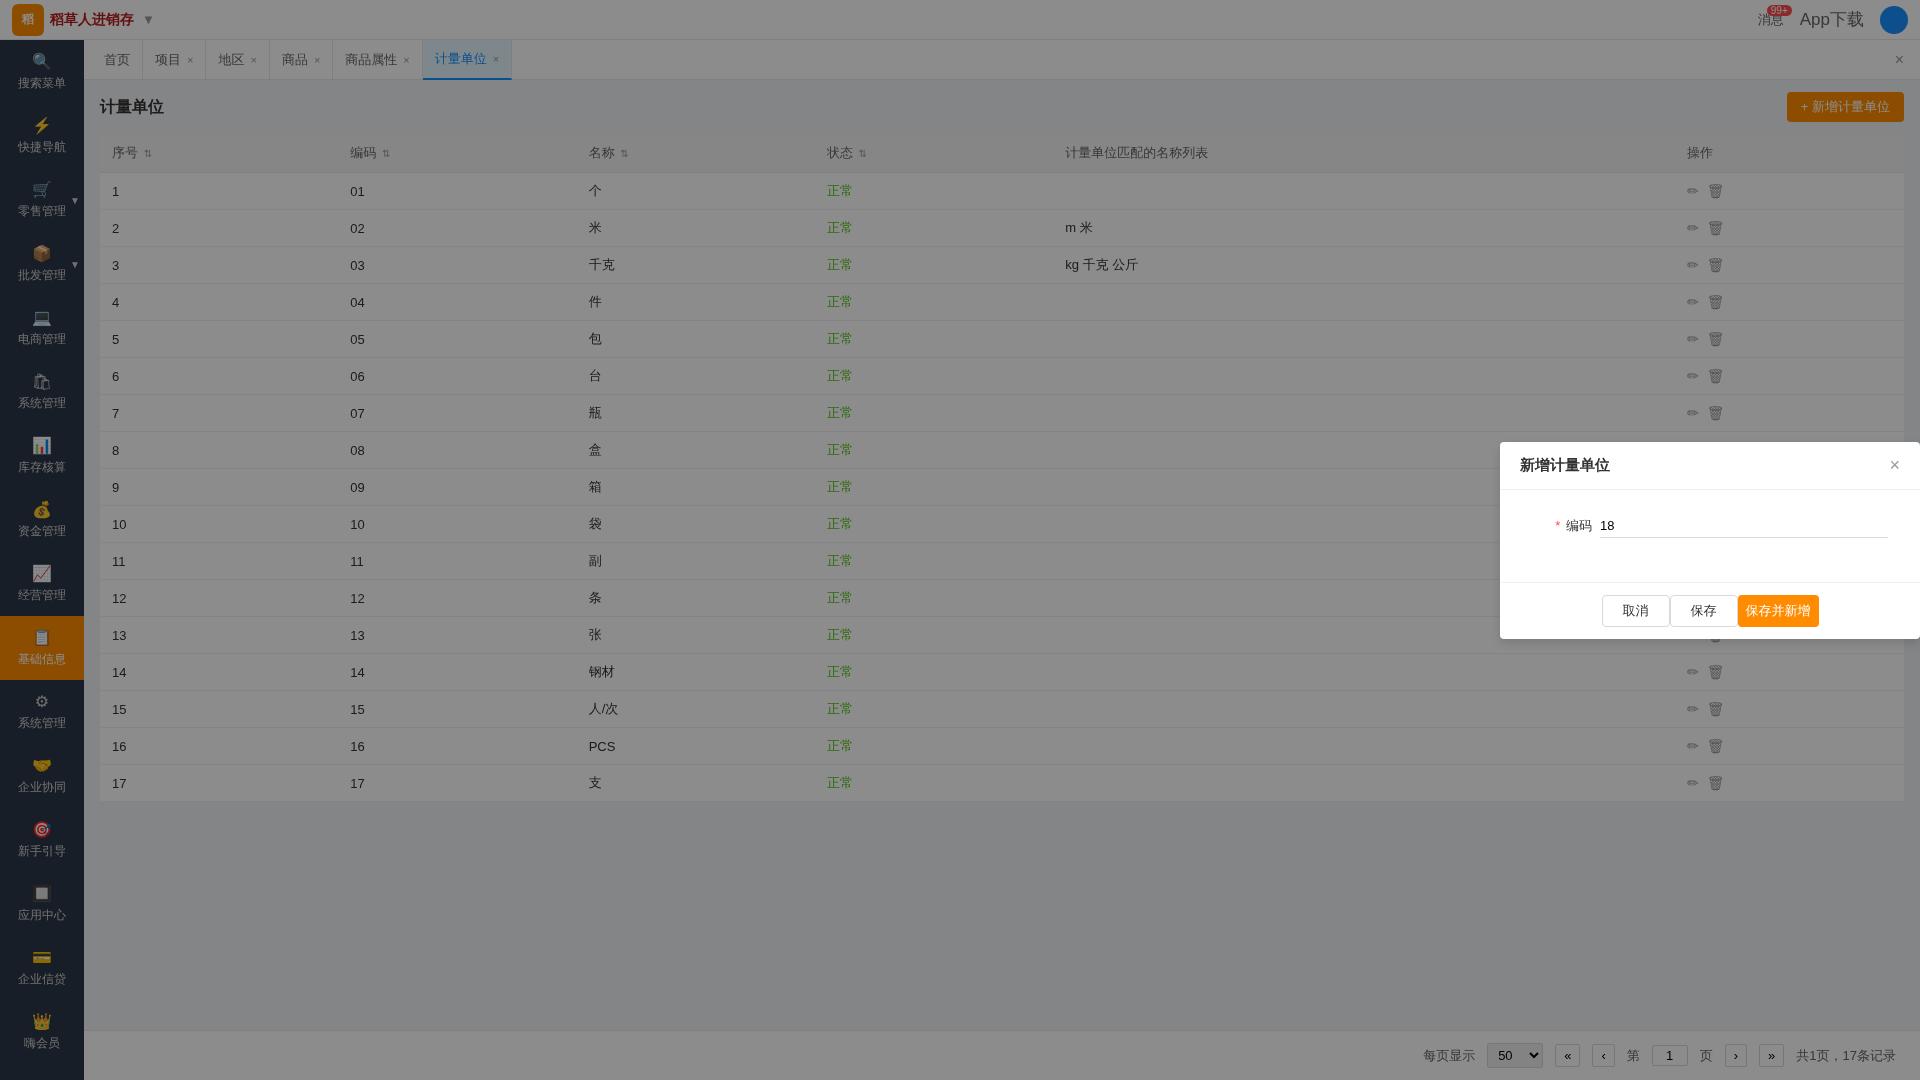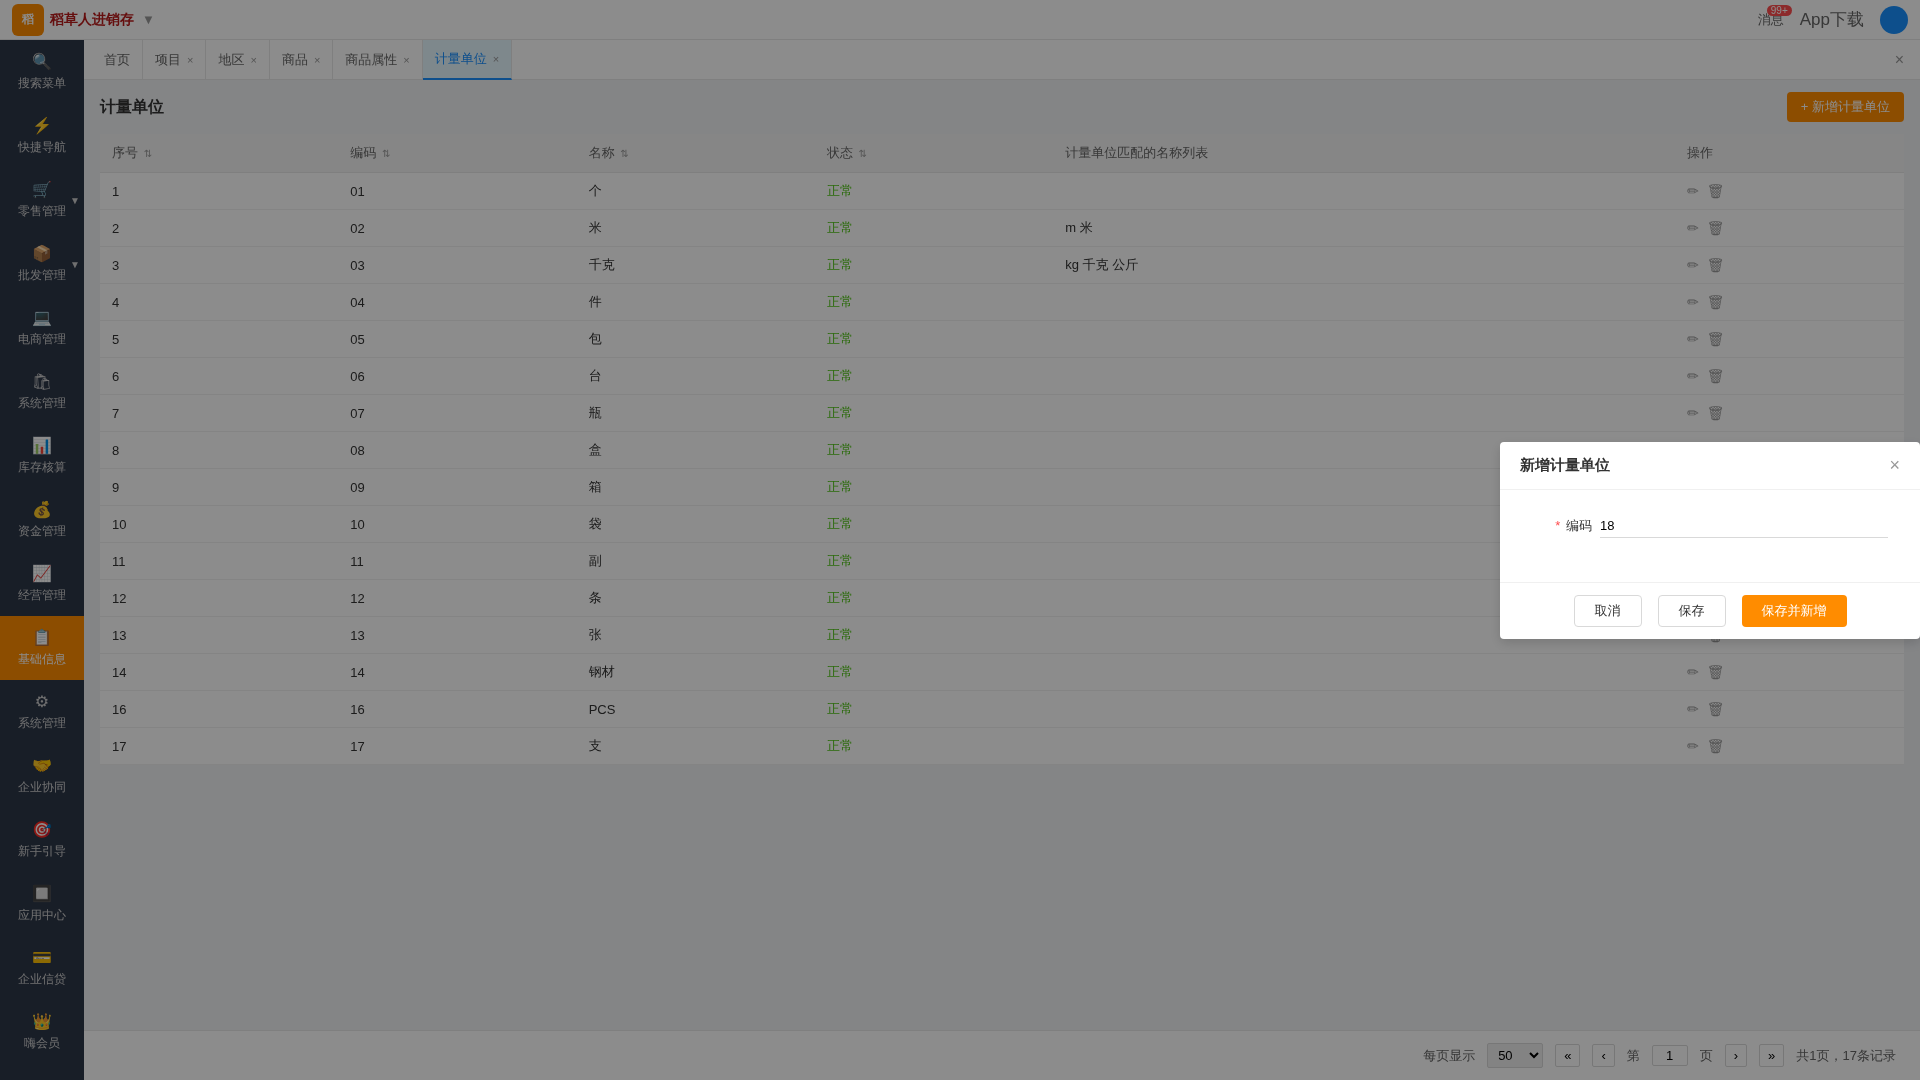--- a/index.html
+++ b/index.html
@@ -65,24 +65,24 @@
     .modal-header { padding: 14px 20px; border-bottom: 1px solid #f0f0f0; display: flex; justify-content: space-between; align-items: center; }
     .modal-title { font-size: 15px; font-weight: bold; color: #333; }
     .modal-close { cursor: pointer; color: #999; font-size: 18px; line-height: 1; }
     .modal-body { padding: 24px 32px; }
     .form-row { display: flex; align-items: center; margin-bottom: 20px; }
     .form-label { width: 60px; text-align: right; font-size: 13px; color: #333; margin-right: 8px; }
     .form-label .required { color: #ff4d4f; margin-right: 2px; }
     .form-input { flex: 1; border: none; border-bottom: 1px solid #d9d9d9; padding: 4px 0; font-size: 13px; outline: none; }
     .form-input.active { border-bottom: 2px solid #ff8c00; }
     .form-input::placeholder { color: #bbb; }
-    .modal-footer { padding: 12px 20px; border-top: 1px solid #f0f0f0; display: flex; justify-content: center; gap: 16px; }
+    .modal-footer { padding: 12px 20px; border-top: 1px solid #f0f0f0; display: flex; justify-content: center; gap: 0; }
     .btn-cancel { border: 1px solid #d9d9d9; background: #fff; color: #333; padding: 6px 20px; border-radius: 4px; cursor: pointer; font-size: 13px; }
     .btn-save { border: 1px solid #d9d9d9; background: #fff; color: #333; padding: 6px 20px; border-radius: 4px; cursor: pointer; font-size: 13px; }
-    .btn-save-new { background: #ff8c00; color: #fff; border: none; padding: 6px 20px; border-radius: 4px; cursor: pointer; font-size: 13px; }
+    .btn-save-new { background: #ff8c00; color: #fff; border: none; padding: 6px 8px; border-radius: 4px; cursor: pointer; font-size: 13px; }
   </style>
 </head>
 <body>
 
 <div class="top-bar">
   <div class="top-bar-left">
     <div class="logo-area">
       <div class="logo-icon">稻</div>
       <span class="logo-text">稻草人进销存</span>
     </div>
@@ -392,20 +392,33 @@
       <td><span class="status-normal">正常</span></td>
       <td></td>
       <td>
         <div class="action-icons">
           <span class="action-icon">✏</span>
           <span class="action-icon delete">🗑</span>
         </div>
       </td>
     </tr>
             <tr>
+      <td>15</td>
+      <td>15</td>
+      <td>人/次</td>
+      <td><span class="status-normal">正常</span></td>
+      <td></td>
+      <td>
+        <div class="action-icons">
+          <span class="action-icon">✏</span>
+          <span class="action-icon delete">🗑</span>
+        </div>
+      </td>
+    </tr>
+            <tr>
       <td>16</td>
       <td>16</td>
       <td>PCS</td>
       <td><span class="status-normal">正常</span></td>
       <td></td>
       <td>
         <div class="action-icons">
           <span class="action-icon">✏</span>
           <span class="action-icon delete">🗑</span>
         </div>

